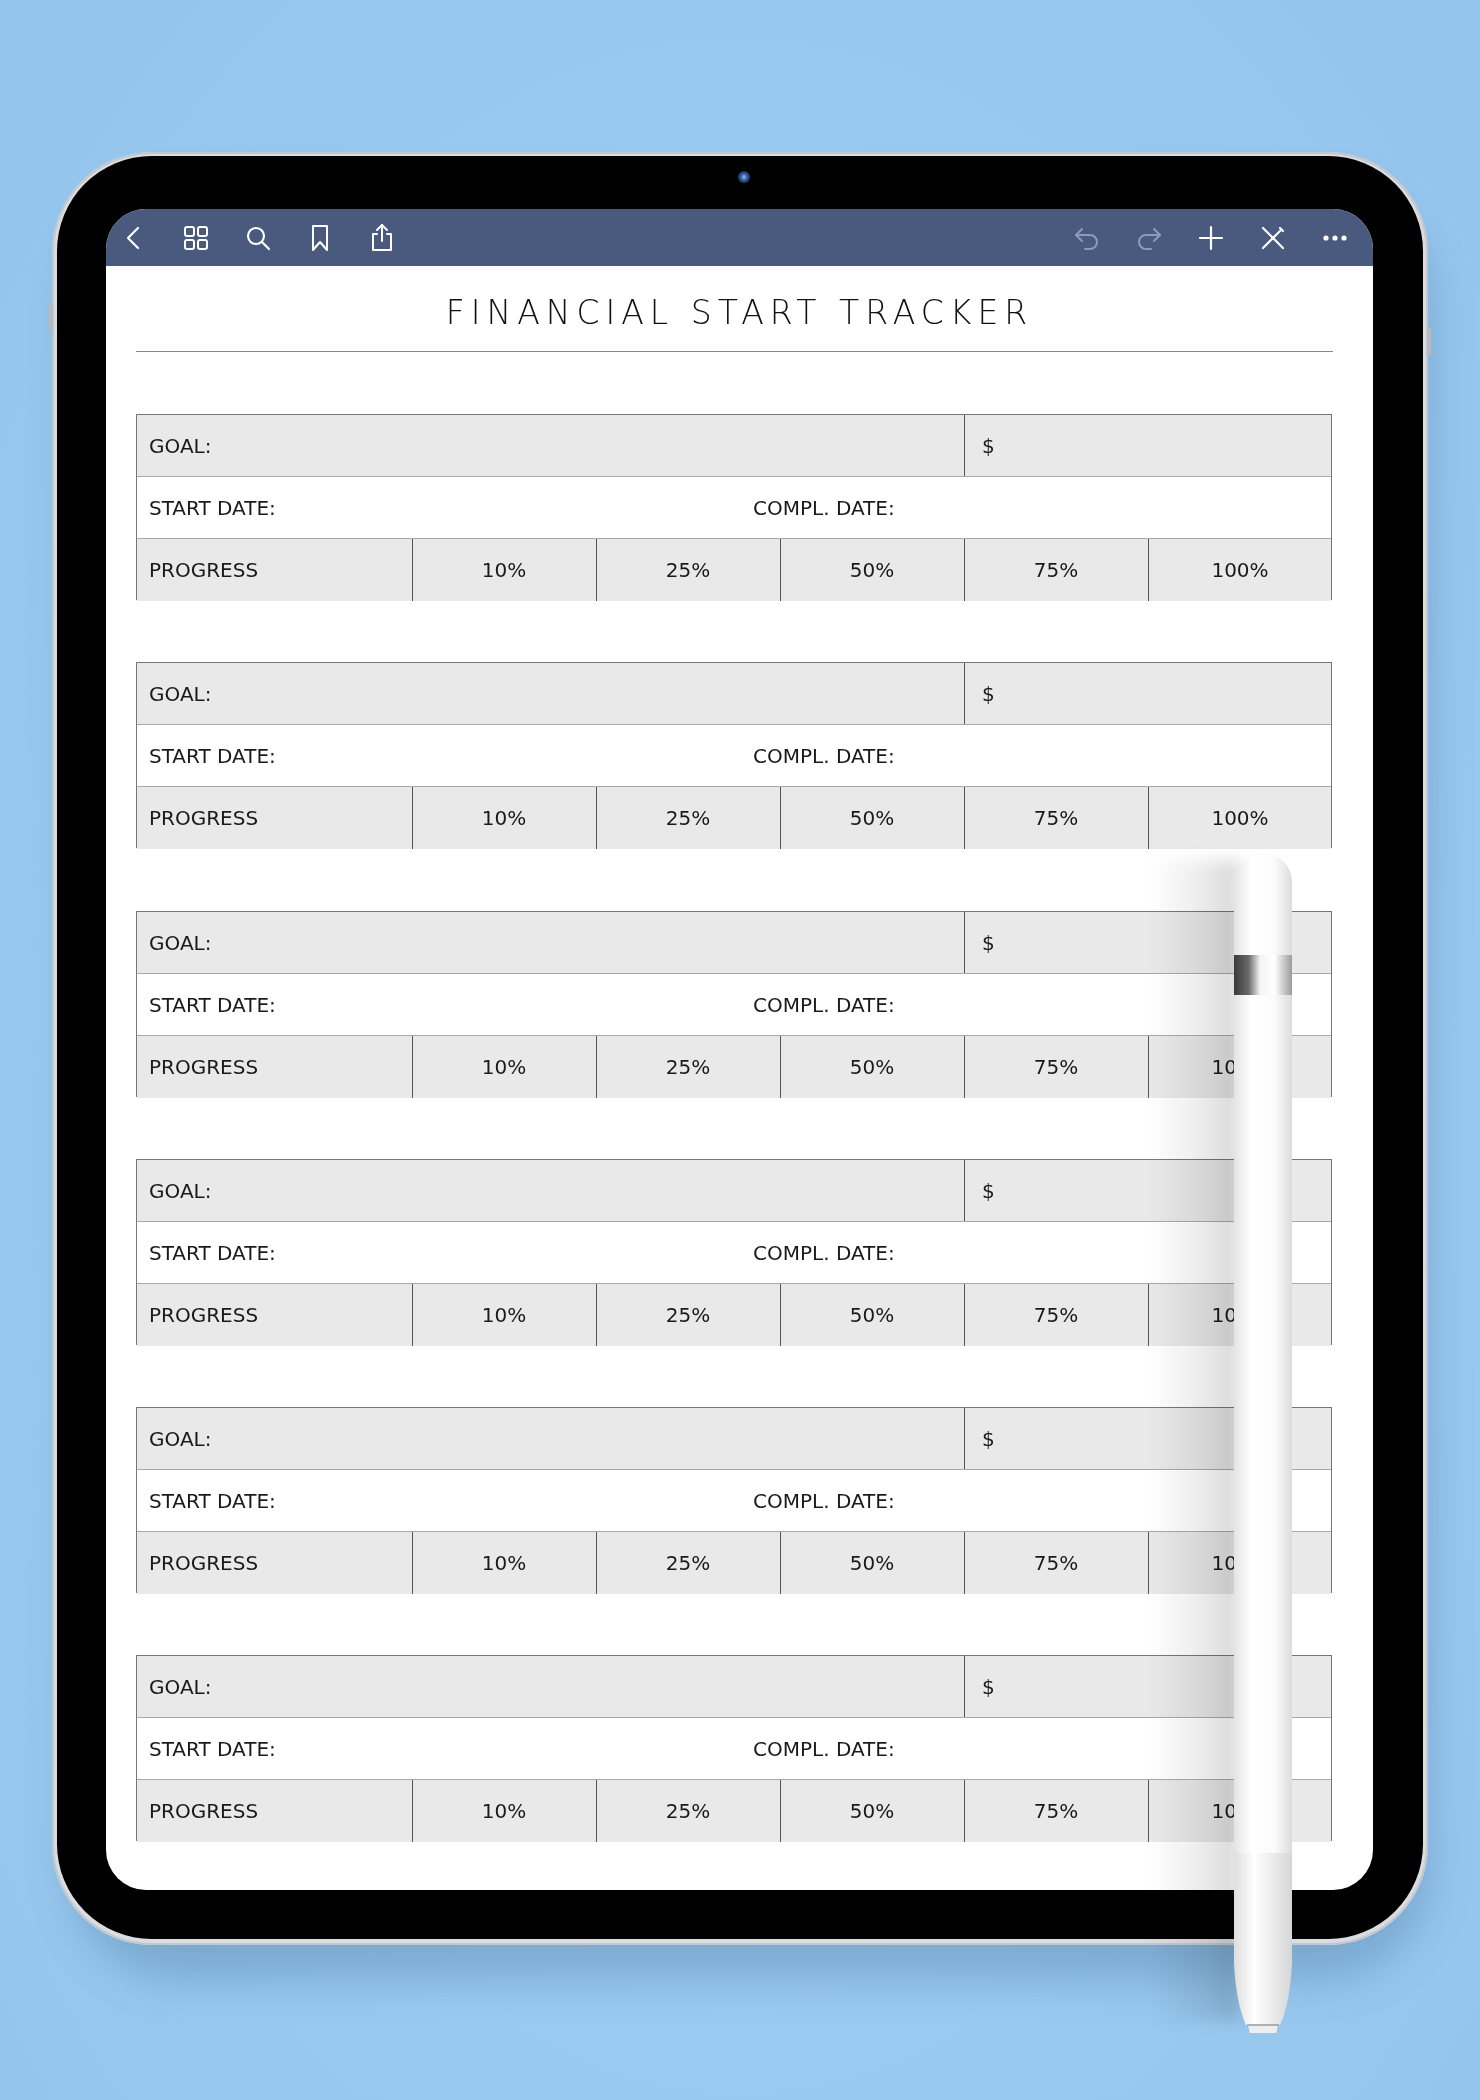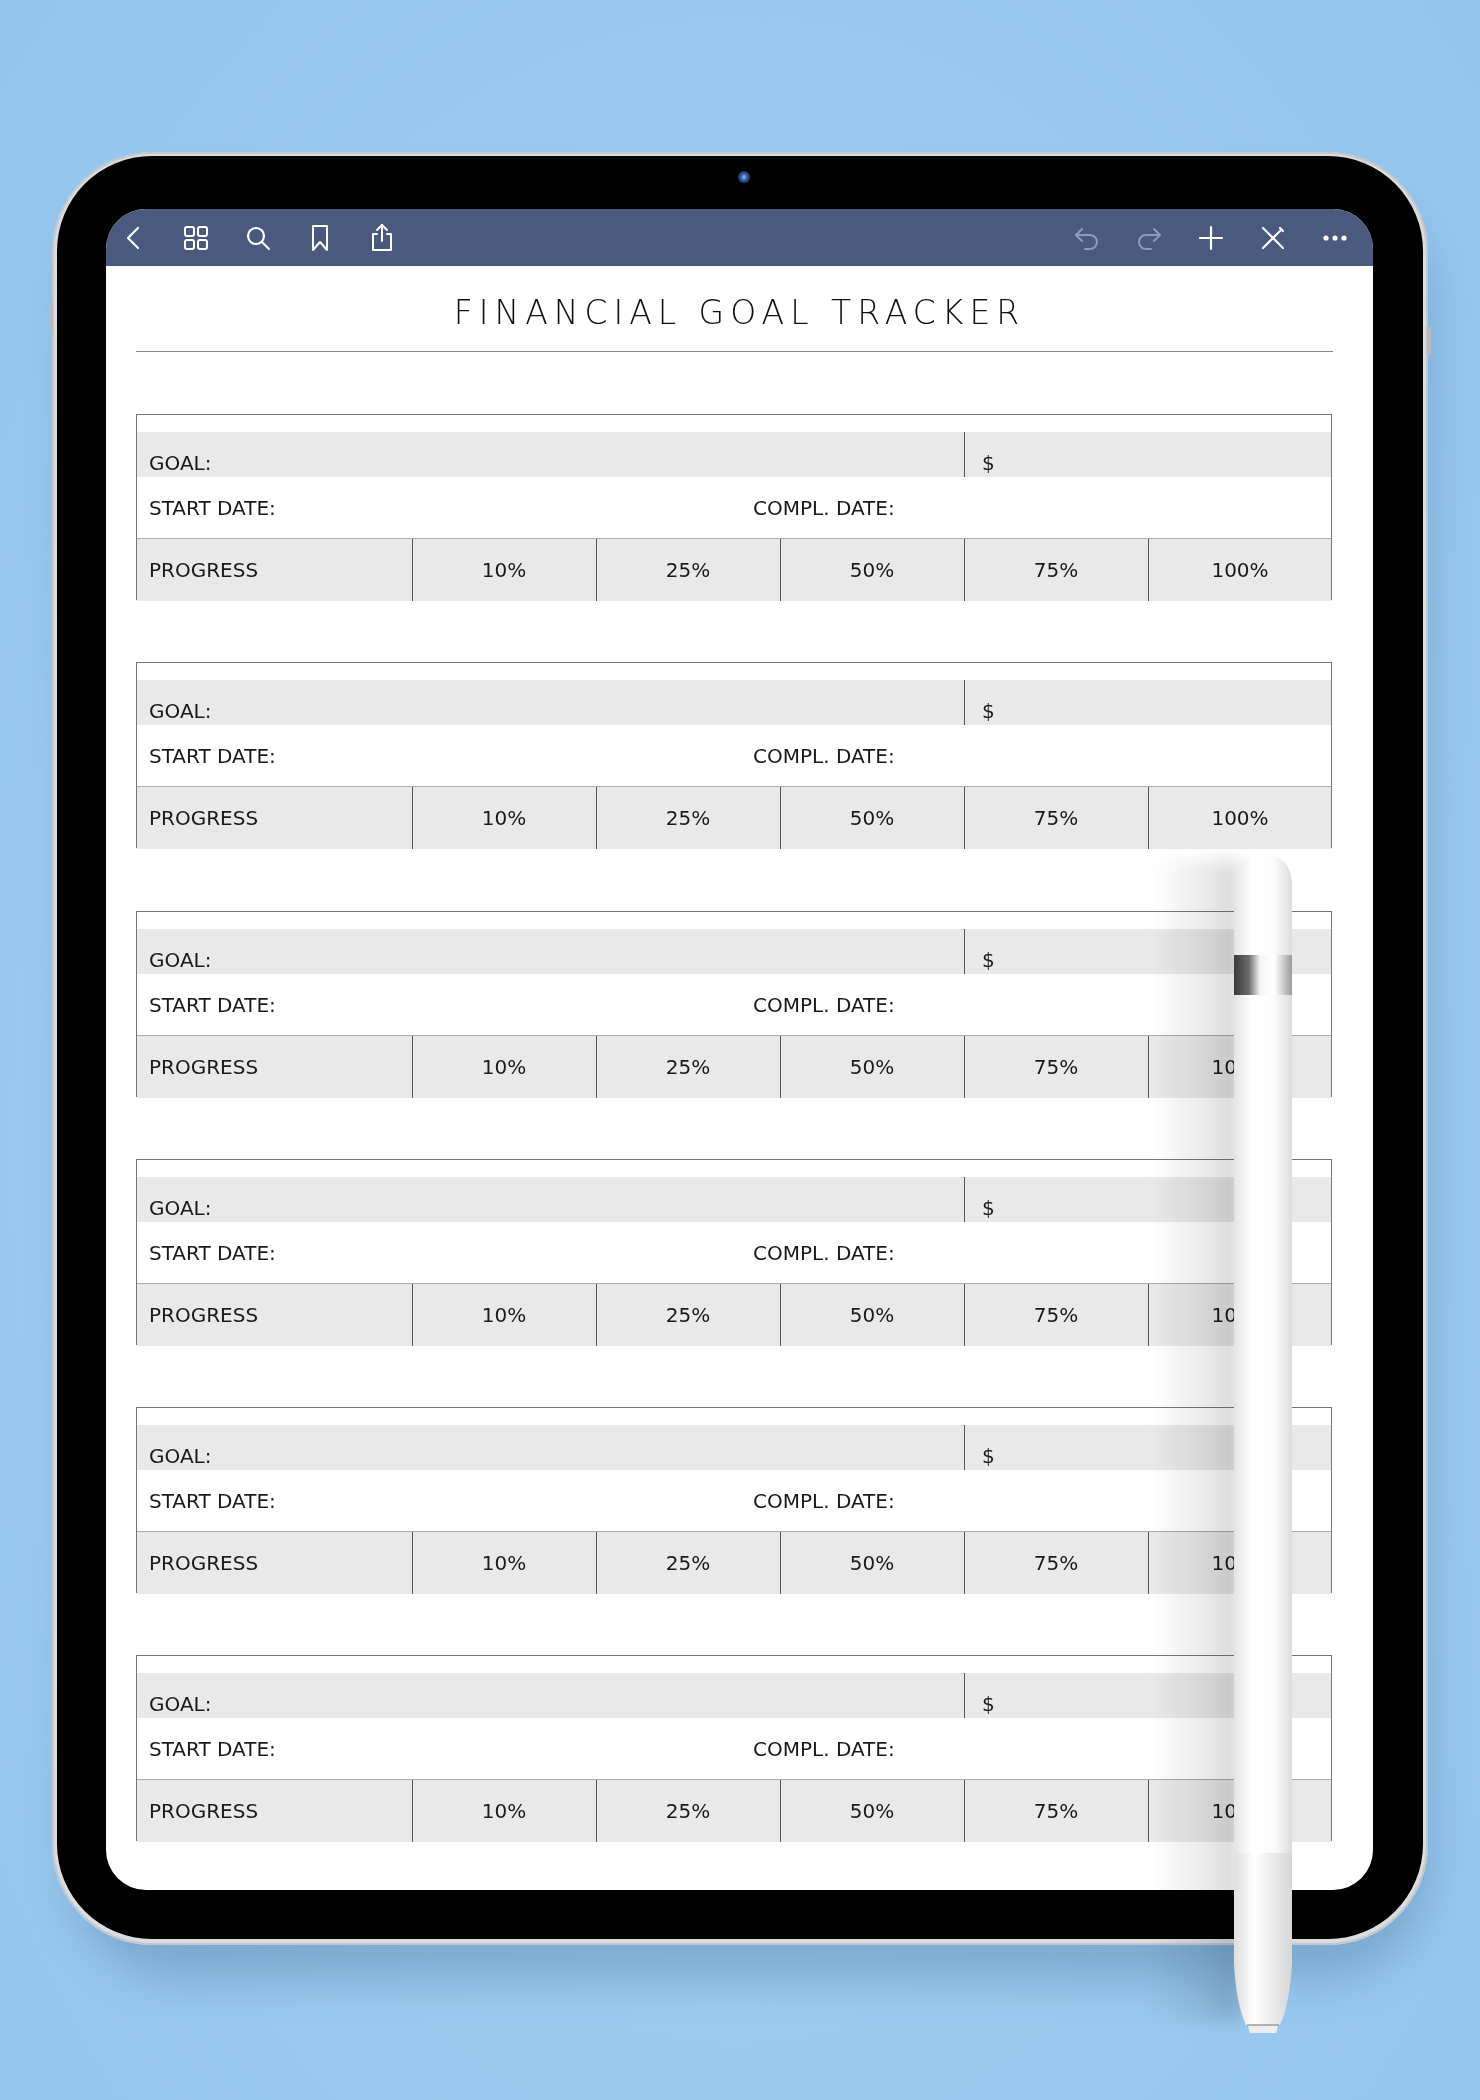--- a/index.html
+++ b/index.html
@@ -50,21 +50,21 @@
   .title-rule {
     position:absolute; left:30px; top:142px; width:1197px; height:1px; background:#888;
   }
   .goal-block {
     position:absolute; left:30px; width:1196px; height:186px;
     border:1px solid #777; box-sizing:border-box;
   }
   .row { position:absolute; left:0; width:100%; height:62px; box-sizing:border-box; }
   .row.gray { background:#e9e9e9; }
   .row.white { background:#fff; }
-  .row1 { top:0; border-bottom:1px solid #aaa;margin-top:17px; }
+  .row1 { top:0; border-bottom:1px solid #aaa; }
   .row2 { top:62px; border-bottom:1px solid #aaa; }
   .row3 { top:124px; }
   .cell-label {
     position:absolute; top:0; height:62px; line-height:62px;
     font-size:20px; color:#1a1a1a;
   }
   .vline { position:absolute; top:0; width:1px; height:100%; background:#555; }
   .pct {
     position:absolute; top:0; height:62px; line-height:62px; width:184px;
     text-align:center; font-size:20px; color:#1a1a1a;
@@ -178,21 +178,21 @@
       <svg viewBox="0 0 30 30">
           <g fill="#fff">
             <circle cx="6" cy="15" r="2.6"></circle>
             <circle cx="15" cy="15" r="2.6"></circle>
             <circle cx="24" cy="15" r="2.6"></circle>
           </g>
         </svg>
     </div>
   </div>
 
-  <div class="title">FINANCIAL GOAL TRACKER</div>
+  <div class="title">FINANCIAL START TRACKER</div>
   <div class="title-rule"></div>
 
   <div id="blocks">
       <div class="goal-block" style="top: 205px;">
     <div class="row gray row1">
       <div class="cell-label" style="left:12px;">GOAL:</div>
       <div style="position:absolute;left:0;top:0;width:828px;height:61px;"></div>
       <div class="vline" style="left:827px;"></div>
       <div class="cell-label" style="left:845px;">$</div>
       <div style="position:absolute;left:828px;top:0;width:368px;height:61px;"></div>

